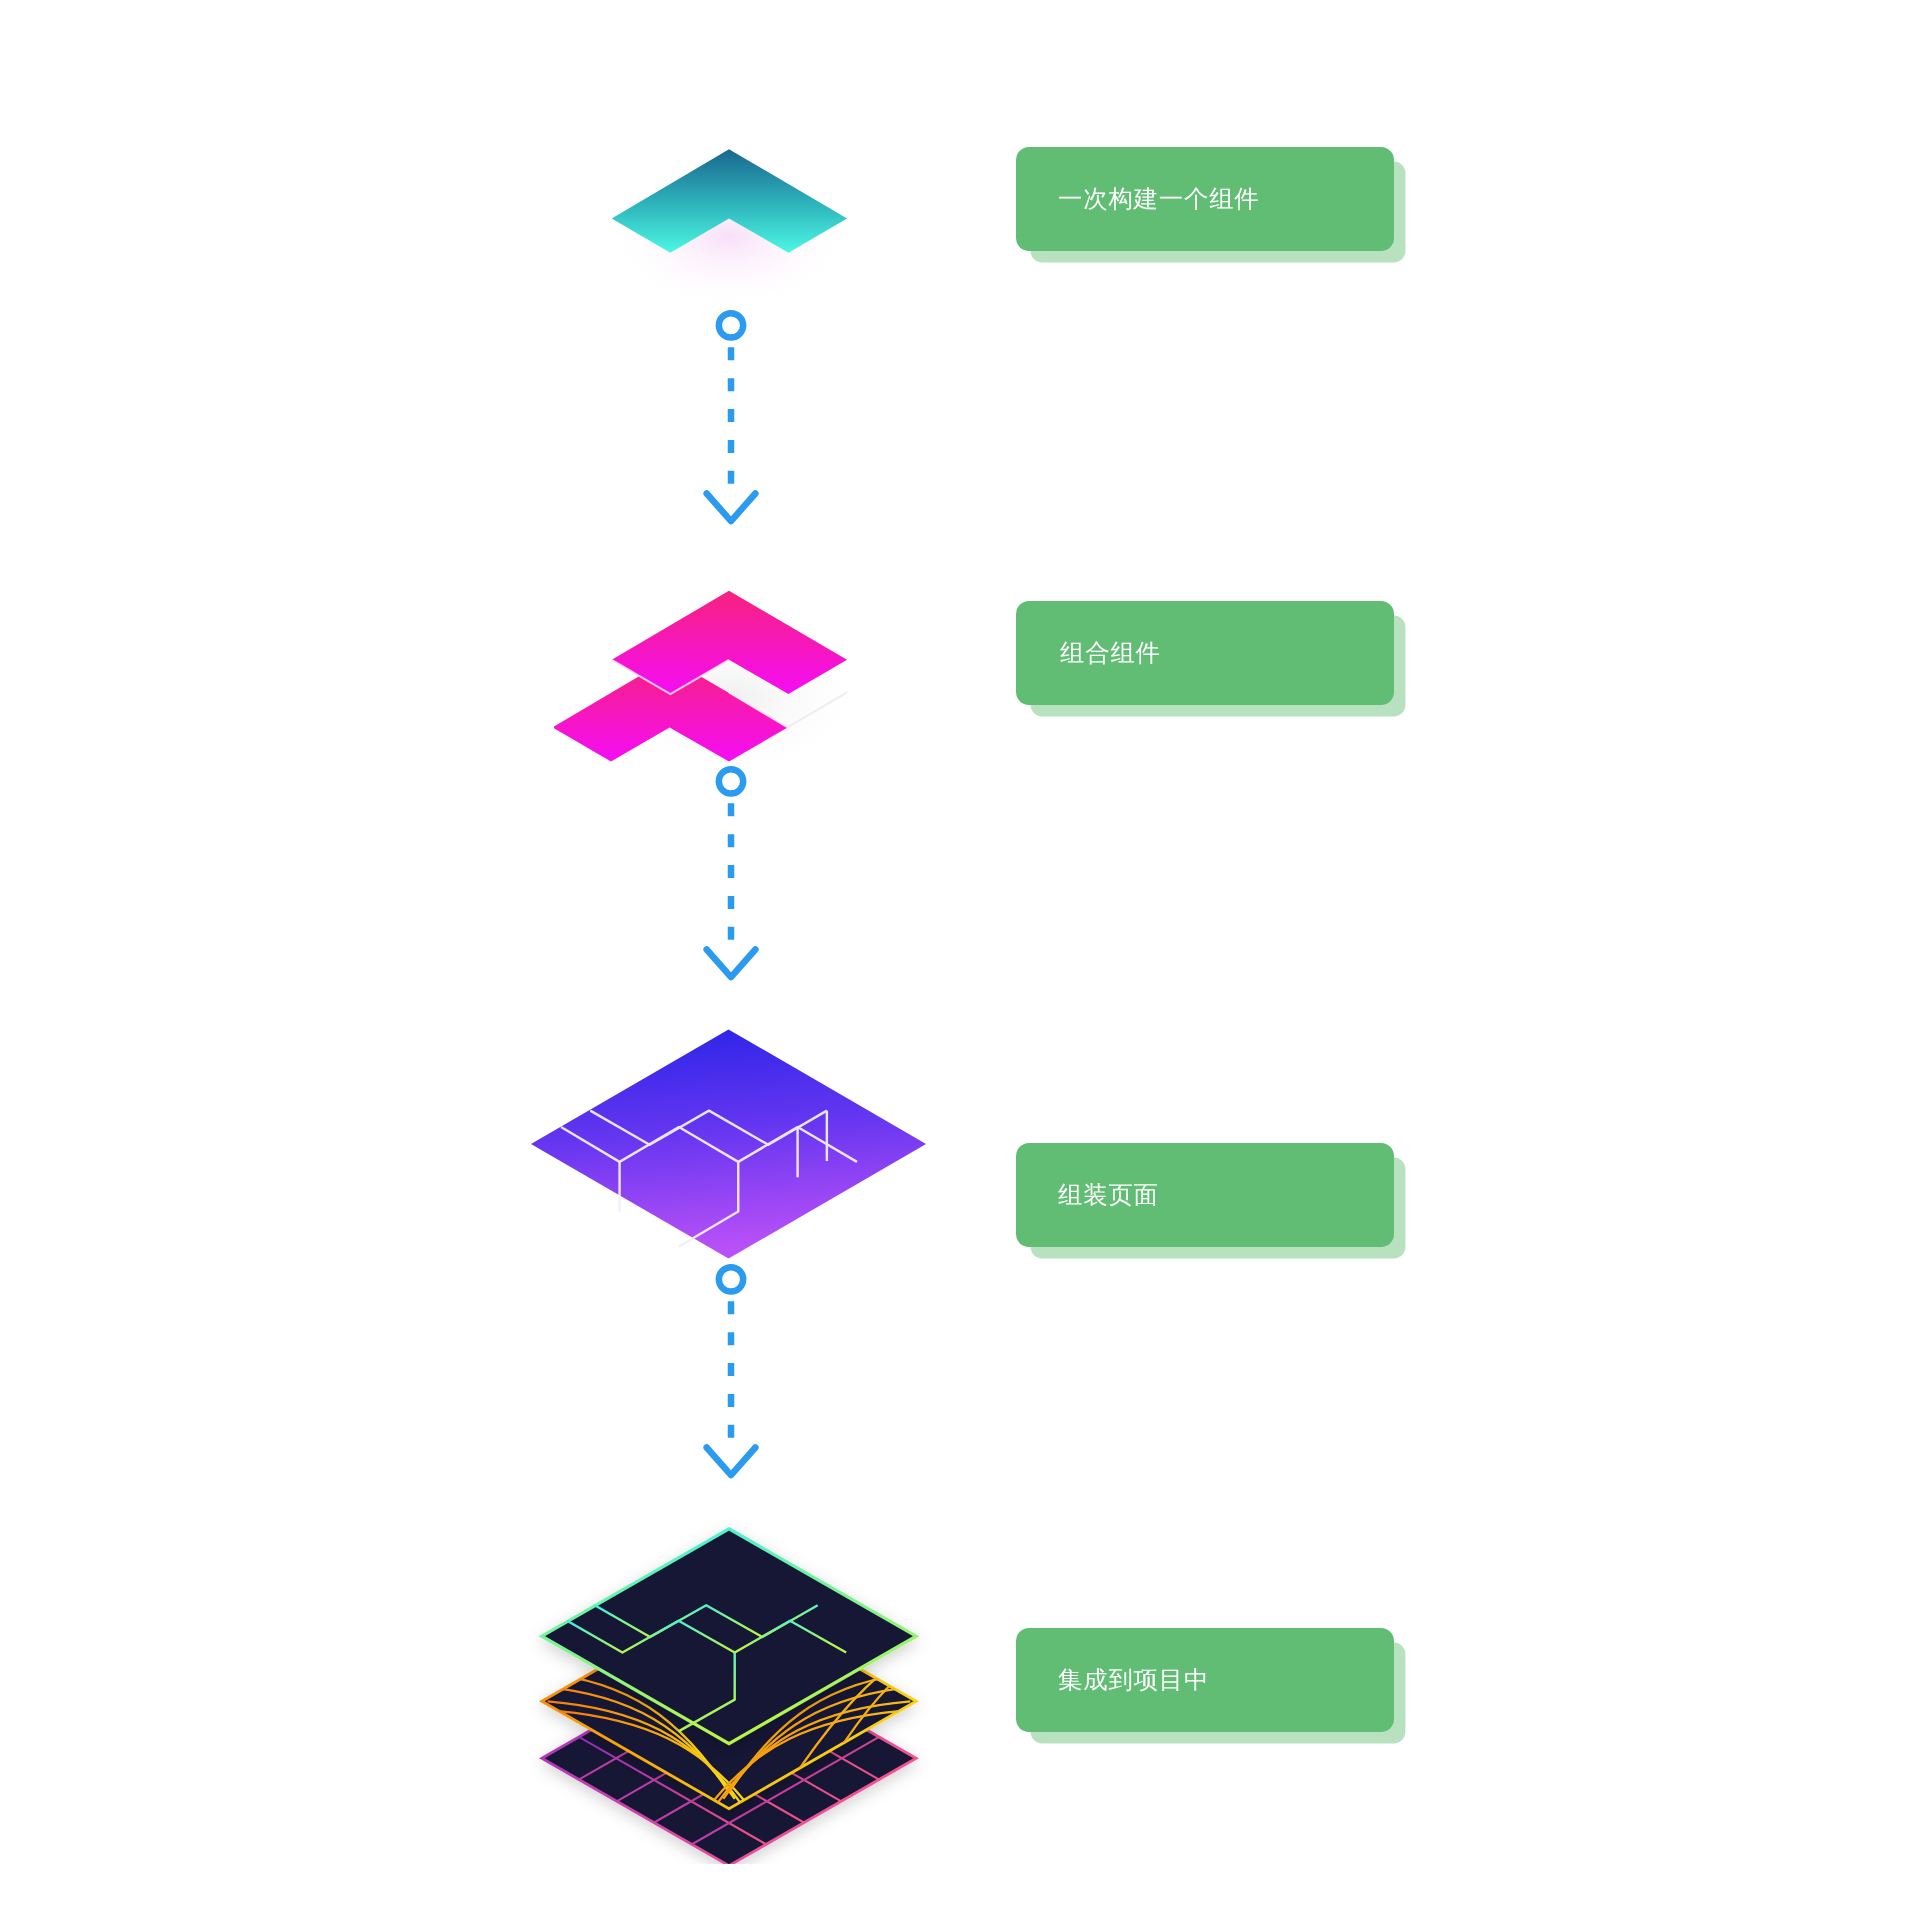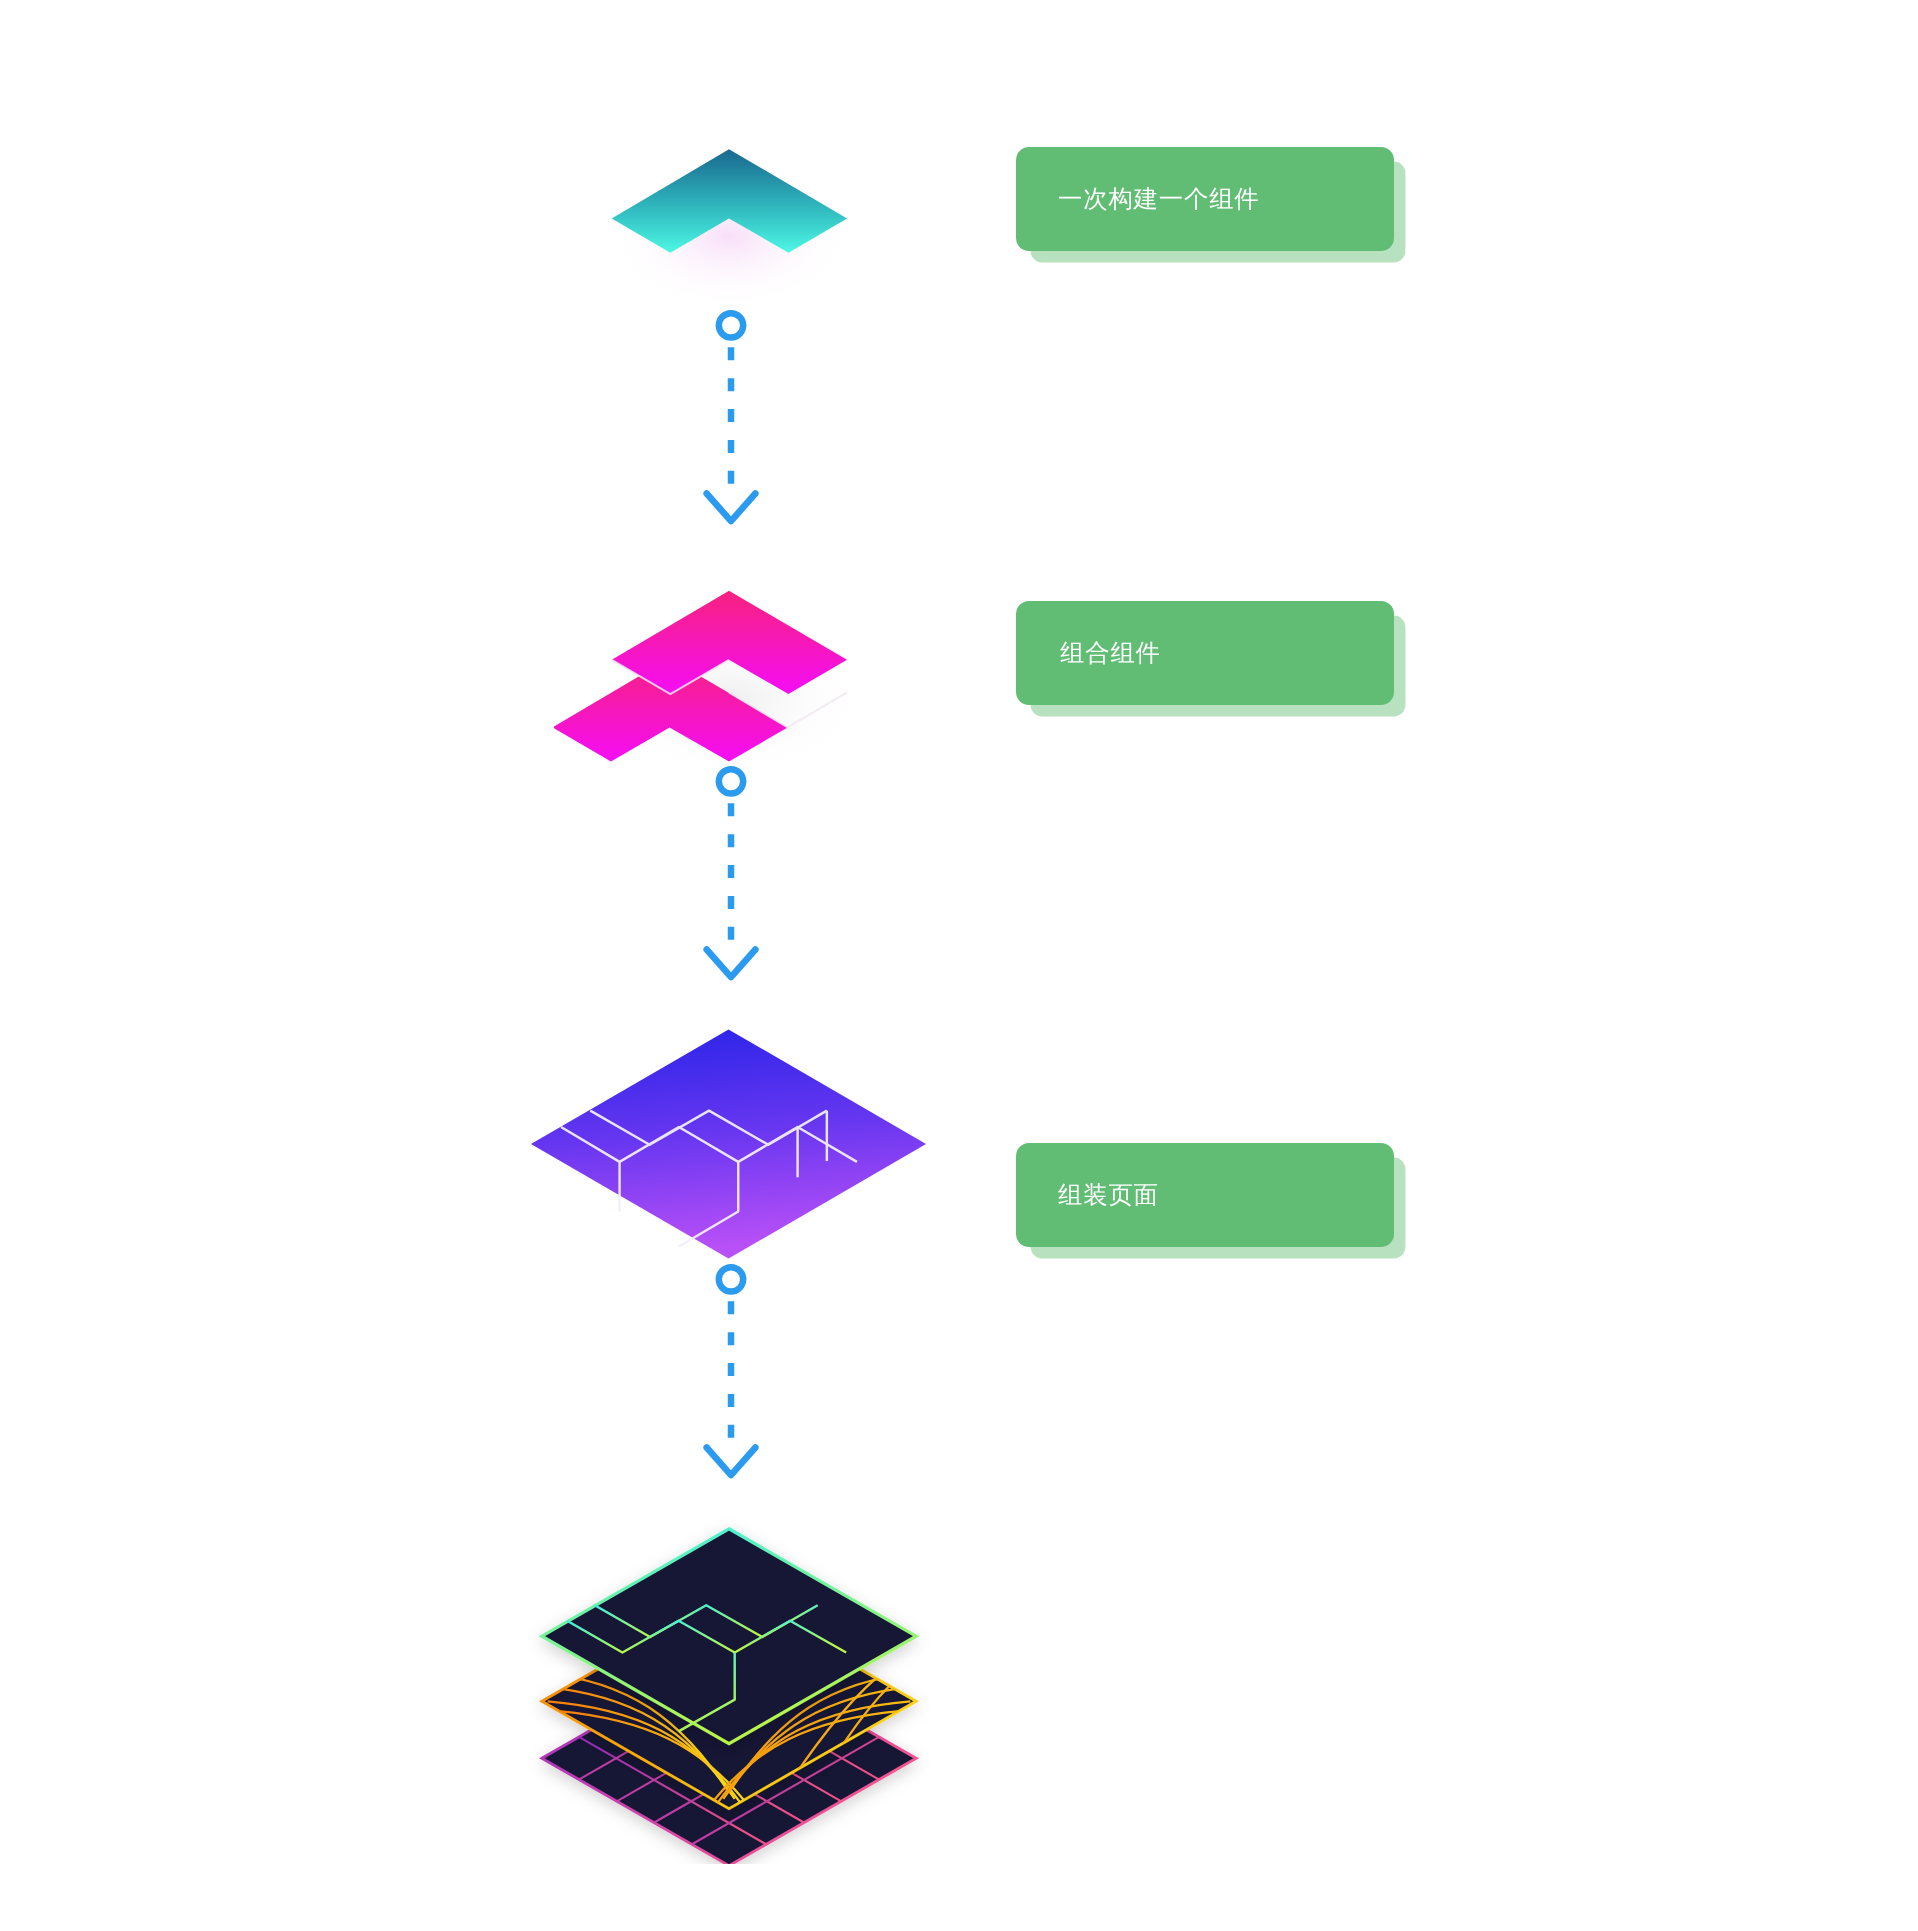--- a/index.html
+++ b/index.html
@@ -236,15 +236,18 @@
   </div>
 
   <div class="pill pill-2">
     <span class="pill-label">组合组件</span>
   </div>
 
   <div class="pill pill-3">
     <span class="pill-label">组装页面</span>
   </div>
 
+  <div class="pill pill-4">
+    <span class="pill-label">集成到项目中</span>
+  </div>
 
 </div>
 
 
 </body></html>

